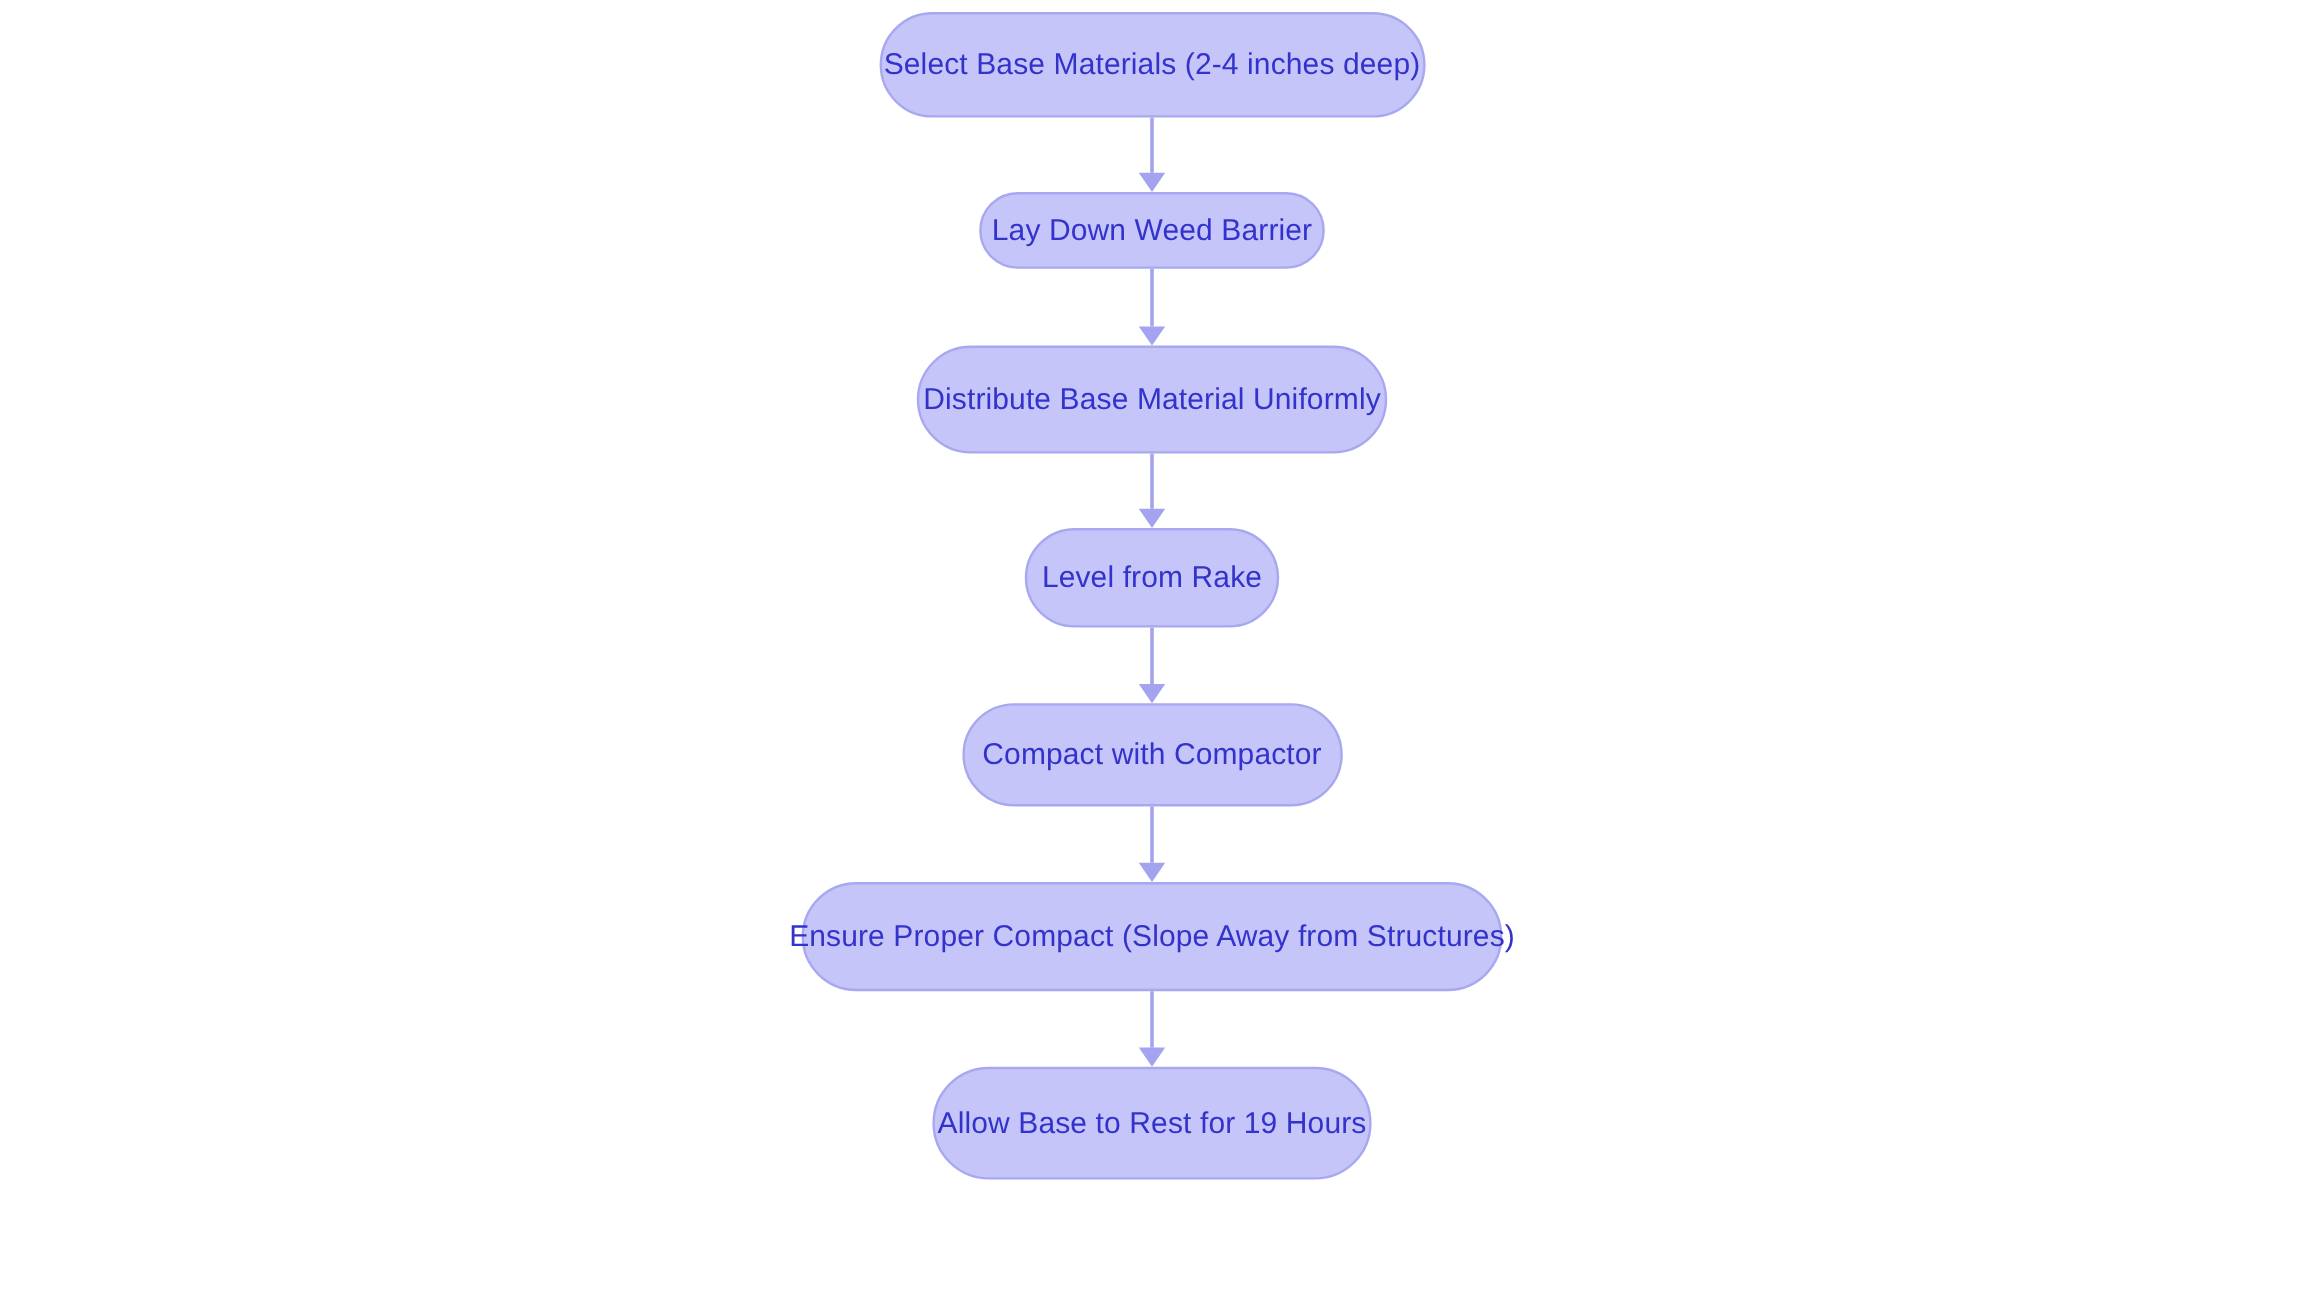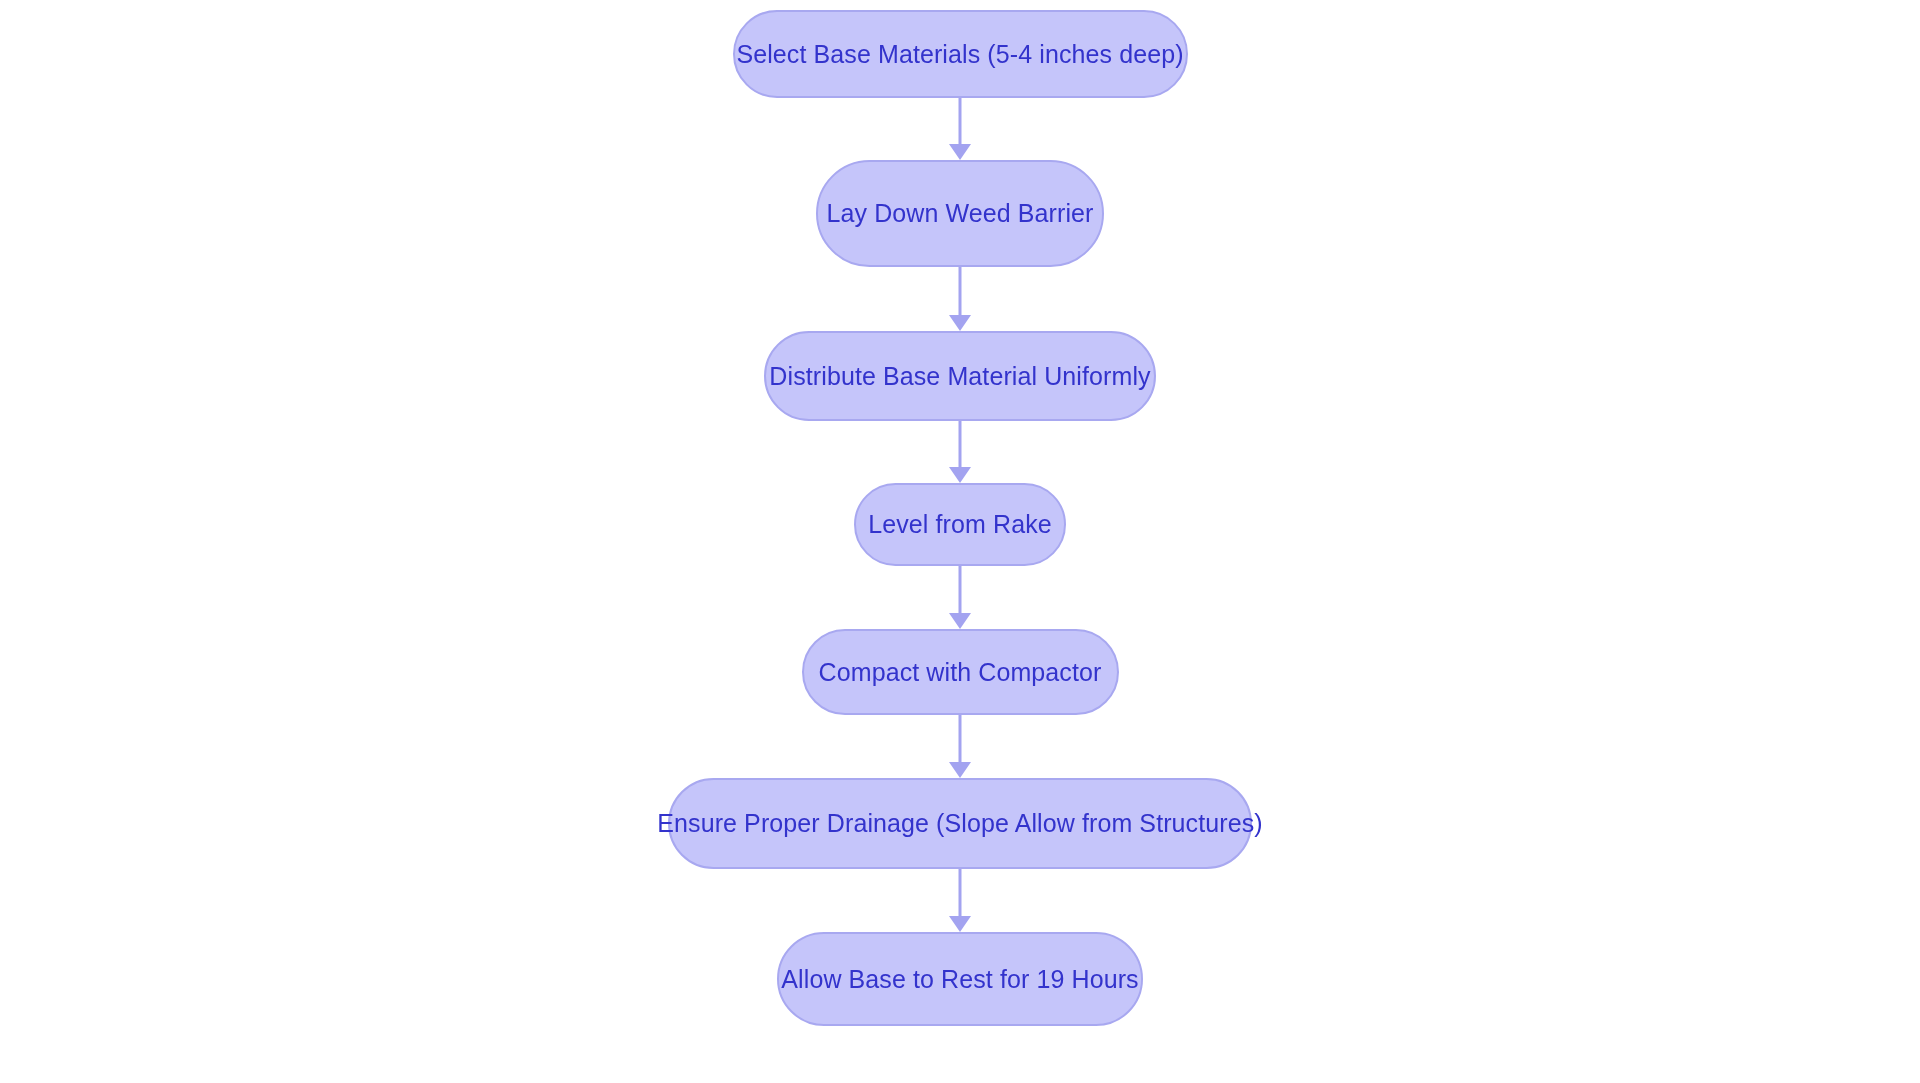--- a/index.html
+++ b/index.html
@@ -52,21 +52,21 @@
     text-align: center;
   }
 
   .node-label {
     color: #3333cc;
     pointer-events: none;
   }
 
   
   .n0 { width: 455px; height: 88px; }
-  .n1 { width: 288px; height: 107px; }
+  .n1 { width: 288px; height: 64px; }
   .n2 { width: 392px; height: 90px; }
   .n3 { width: 212px; height: 83px; }
   .n4 { width: 317px; height: 86px; }
   .n5 { width: 584px; height: 91px; }
   .n6 { width: 366px; height: 94px; }
 
   
   .connector {
     position: relative;
     width: 24px;
@@ -111,21 +111,21 @@
 </style>
 </head>
 <body>
 
 <div id="flowchart">
   <div class="flow-column">
 
     <div class="top-pad"></div>
 
     <div class="node n0">
-      <span class="node-label">Select Base Materials (5-4 inches deep)</span>
+      <span class="node-label">Select Base Materials (2-4 inches deep)</span>
     </div>
 
     <div class="connector c0">
       <span class="connector-line"></span>
       <span class="connector-head"></span>
     </div>
 
     <div class="node n1">
       <span class="node-label">Lay Down Weed Barrier</span>
     </div>
@@ -156,21 +156,21 @@
     <div class="node n4">
       <span class="node-label">Compact with Compactor</span>
     </div>
 
     <div class="connector c4">
       <span class="connector-line"></span>
       <span class="connector-head"></span>
     </div>
 
     <div class="node n5">
-      <span class="node-label">Ensure Proper Drainage (Slope Allow from Structures)</span>
+      <span class="node-label">Ensure Proper Compact (Slope Away from Structures)</span>
     </div>
 
     <div class="connector c5">
       <span class="connector-line"></span>
       <span class="connector-head"></span>
     </div>
 
     <div class="node n6">
       <span class="node-label">Allow Base to Rest for 19 Hours</span>
     </div>

